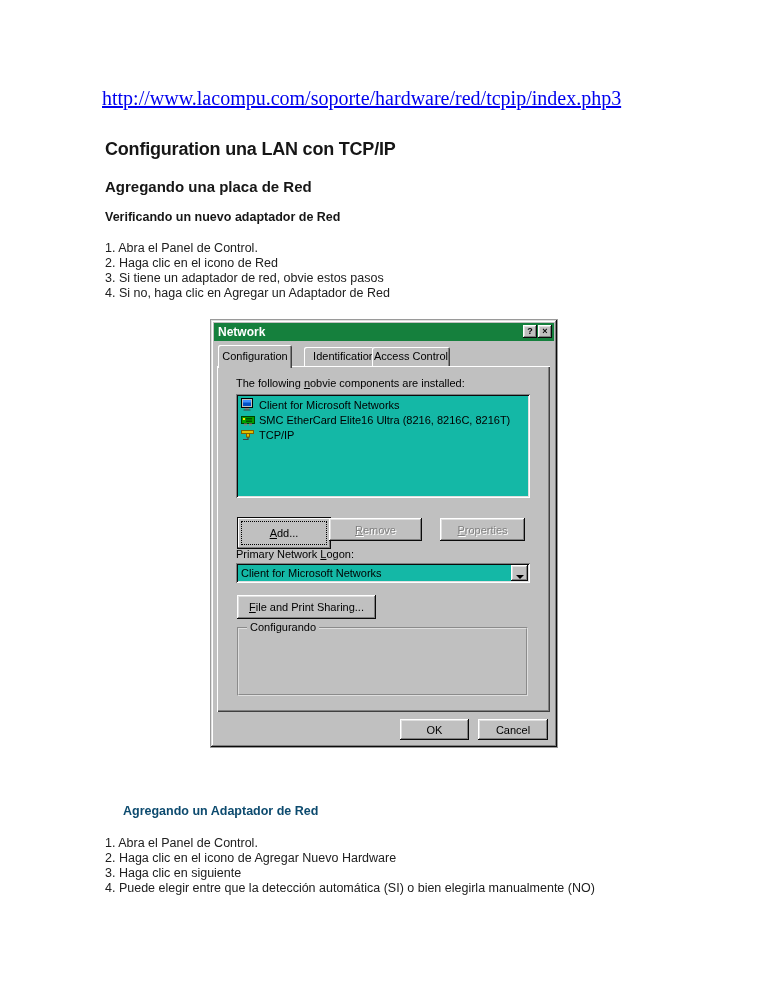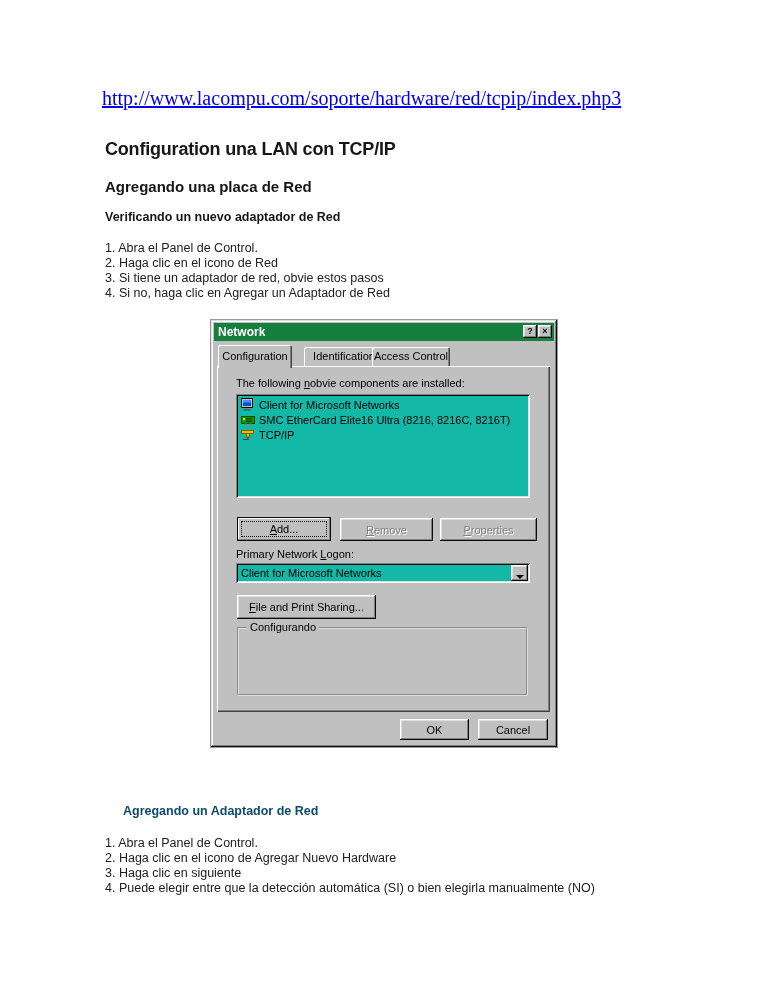--- a/index.html
+++ b/index.html
@@ -56,23 +56,23 @@
   .btn { appearance:none; position:absolute; border:none; background:#c0c0c0; padding:0;
          font:11px "Liberation Sans",sans-serif; color:#000; text-align:center; cursor:default;
          box-shadow: inset -1px -1px 0 #0a0a0a, inset 1px 1px 0 #fff,
                      inset -2px -2px 0 #808080, inset 2px 2px 0 #dfdfdf; }
   .btn[disabled] { color:#808080; text-shadow:1px 1px 0 #fff; }
   .btn[disabled] .u { text-decoration-color:#808080; }
   .btn-default { border:1px solid #0a0a0a;
                  box-shadow: inset -1px -1px 0 #808080, inset 1px 1px 0 #fff; }
   .focus-rect { position:absolute; left:3px; top:3px; right:3px; bottom:3px;
                 border:1px dotted #000; pointer-events:none; }
-  .btn-add { left:20px; top:151px; width:94px; height:24px; }
-  .btn-remove { left:123px; top:152px; width:93px; height:23px; }
-  .btn-props { left:223px; top:152px; width:97px; height:23px; }
+  .btn-add { left:20px; top:151px; width:94px; height:32px; }
+  .btn-remove { left:112px; top:152px; width:93px; height:23px; }
+  .btn-props { left:223px; top:152px; width:85px; height:23px; }
   .btn-fps { left:20px; top:229px; width:139px; height:24px; }
 
   .logon-label { position:absolute; left:19px; top:182px; }
   .combo { position:absolute; left:19px; top:197px; width:294px; height:20px; }
   .combo-value { position:absolute; left:5px; top:4px; white-space:nowrap; }
   .combo-arrow { position:absolute; right:2px; top:2px; width:17px; height:16px; background:#c0c0c0;
                  border:none; padding:0;
                  box-shadow: inset -1px -1px 0 #0a0a0a, inset 1px 1px 0 #fff,
                              inset -2px -2px 0 #808080, inset 2px 2px 0 #dfdfdf; }
   .tri { display:block; margin:7px auto 0; width:0; height:0;

